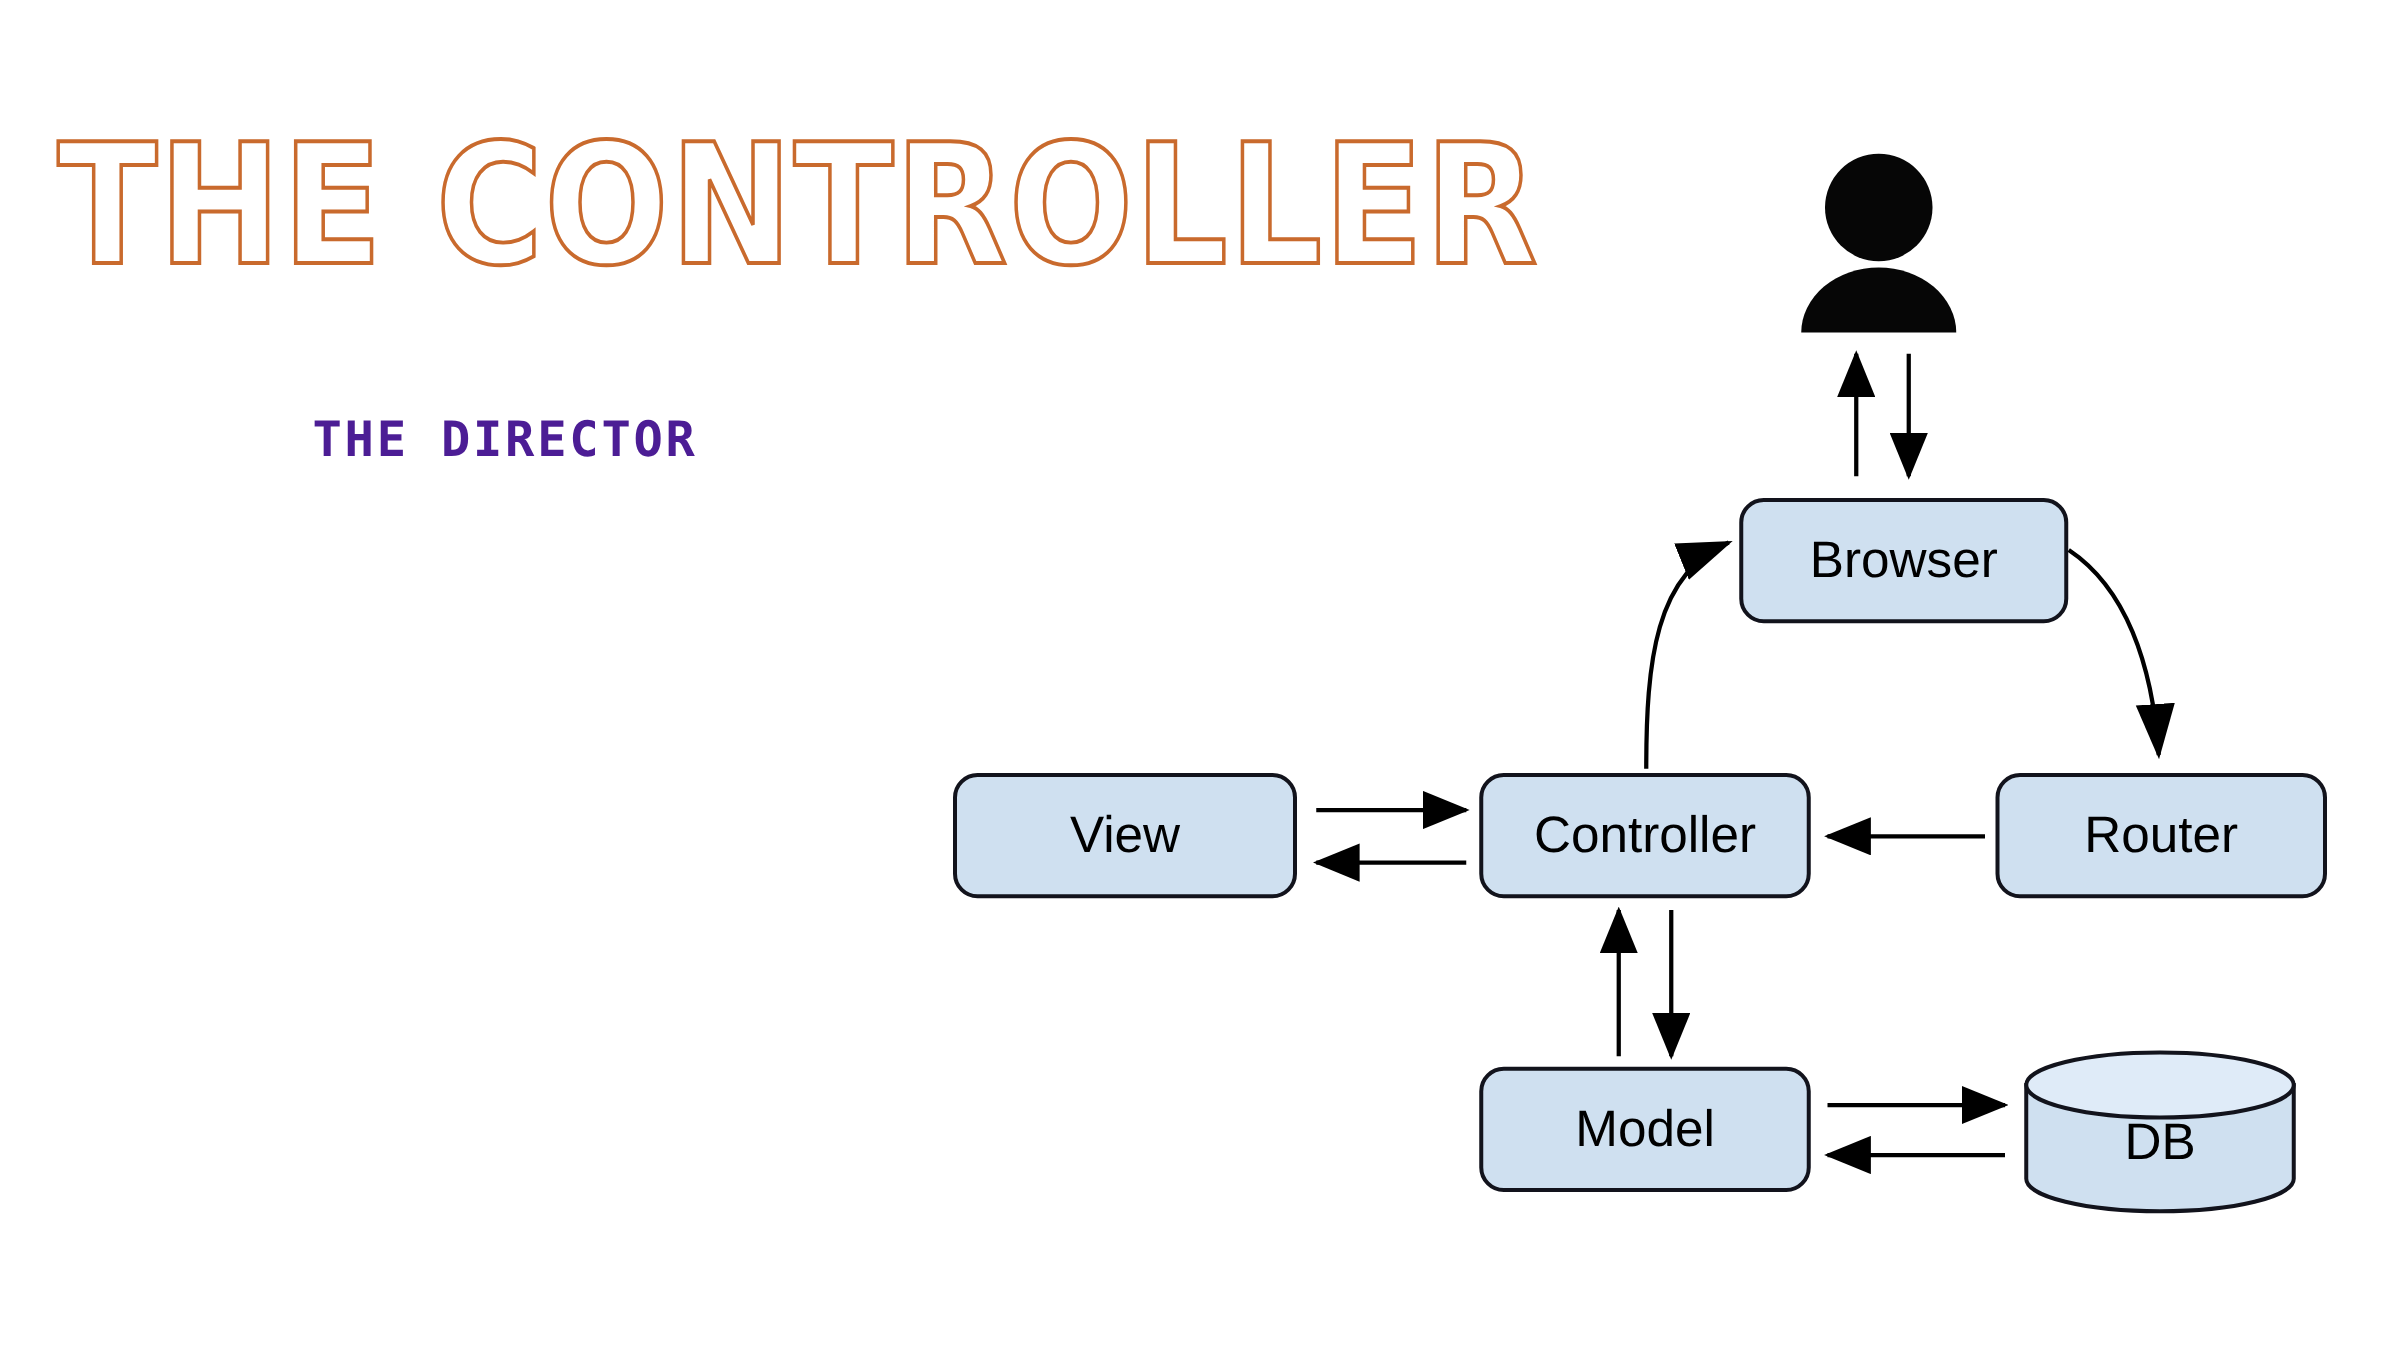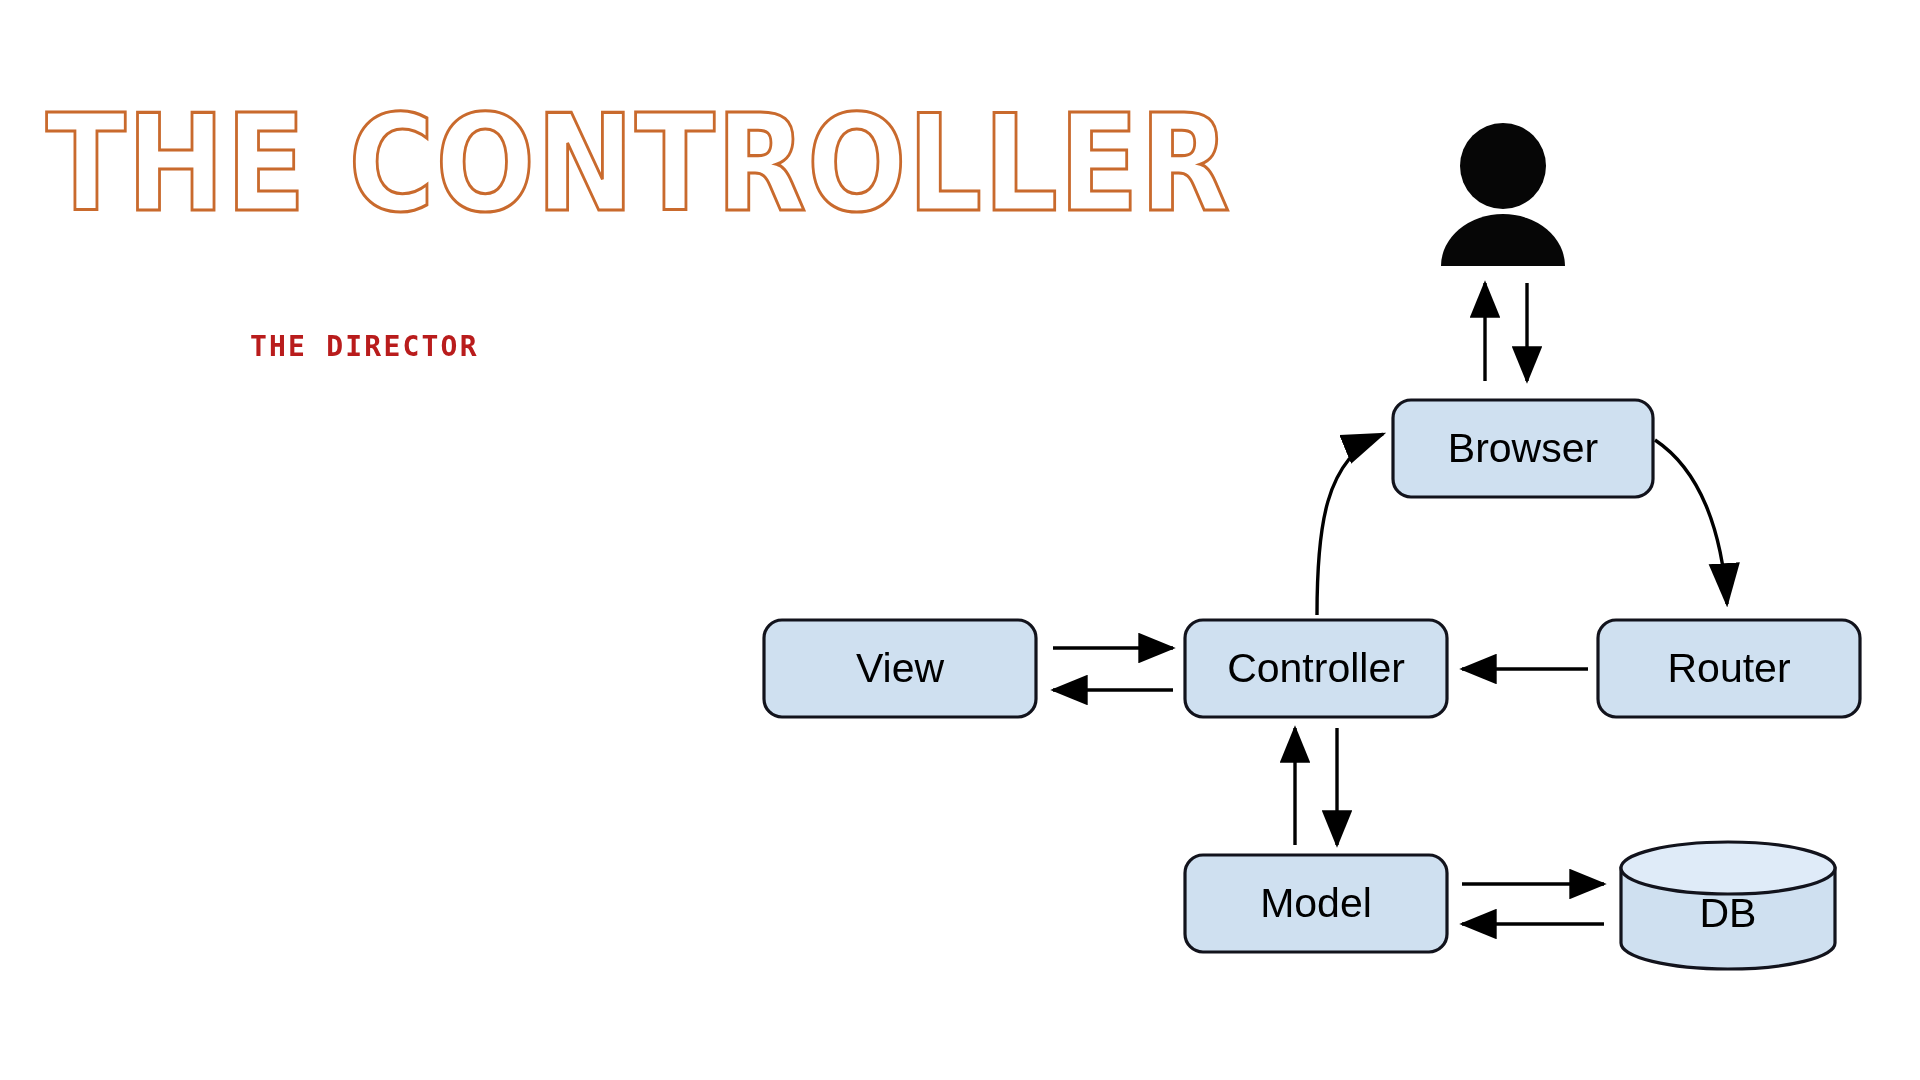--- a/index.html
+++ b/index.html
@@ -47,23 +47,23 @@
     user-select: none;
   }
 
   
   #subtitle {
     position: absolute;
     left: 250px;
     top: 330px;
     font-family: "DejaVu Sans Mono", "Liberation Mono", monospace;
     font-weight: 700;
-    font-size: 28px;
+    font-size: 39px;
     letter-spacing: 2.2px;
-    color: #b91c1c;
+    color: #4c1d95;
     white-space: nowrap;
   }
 
   
   #diagram {
     position: absolute;
     left: 0;
     top: 0;
     width: 1920px;
     height: 1080px;

